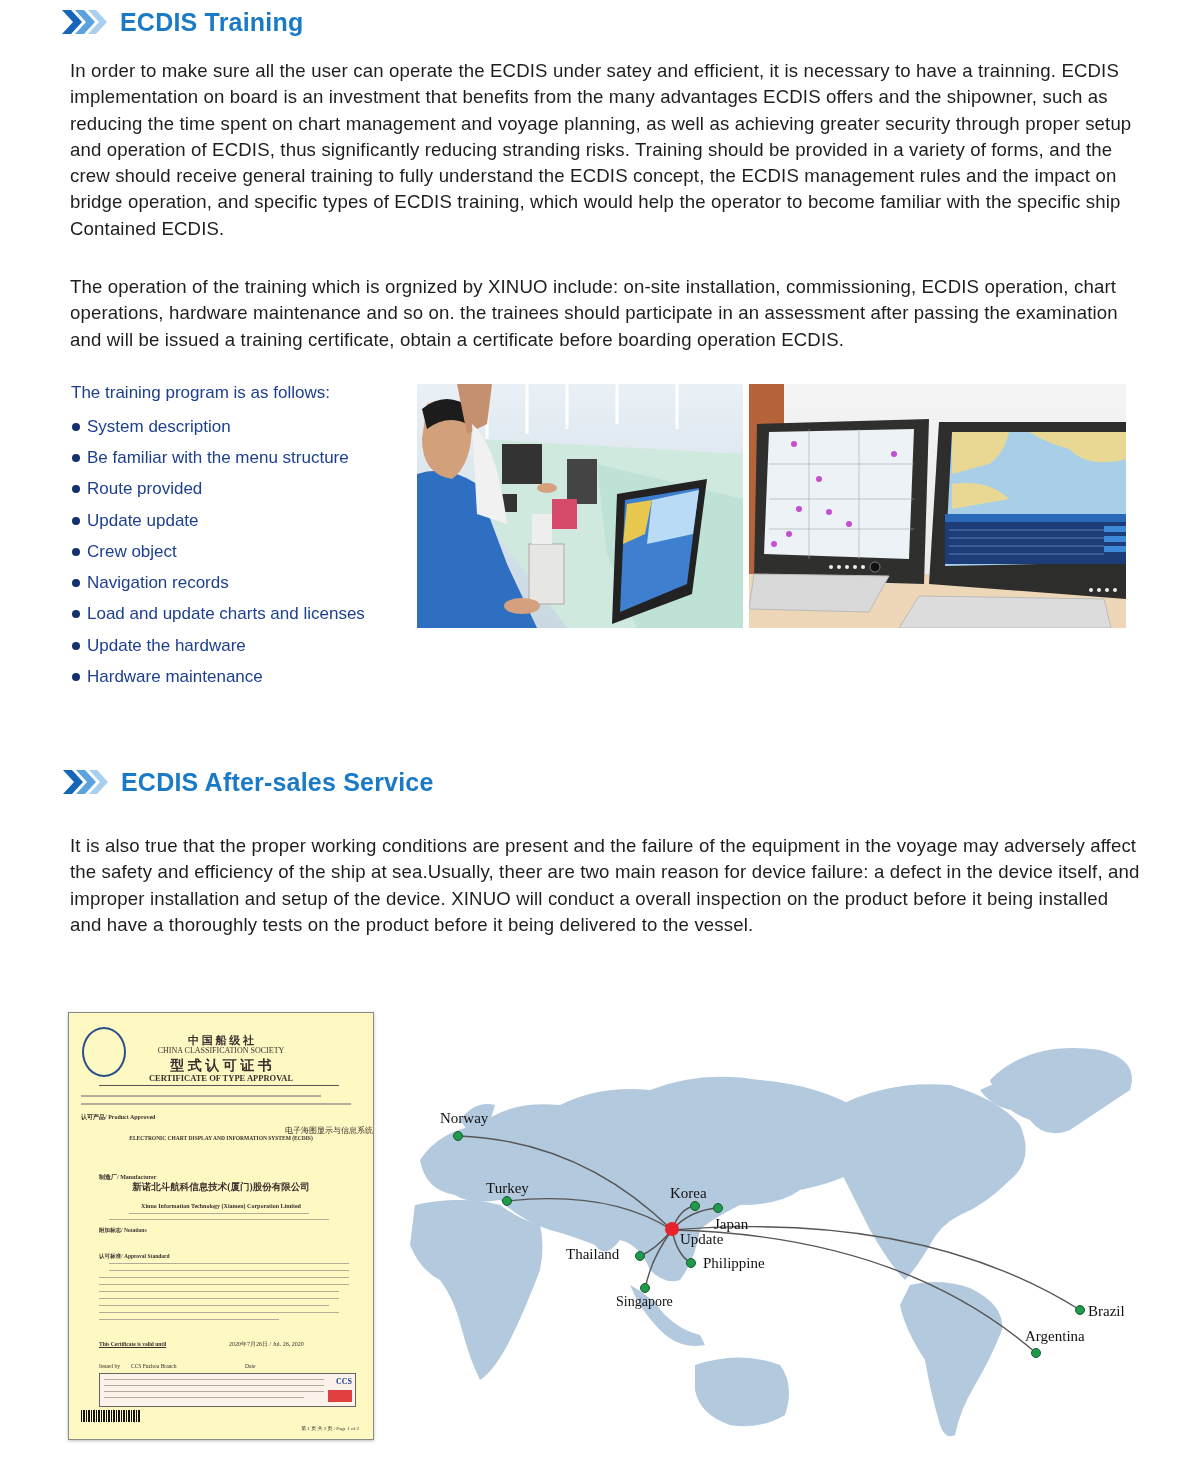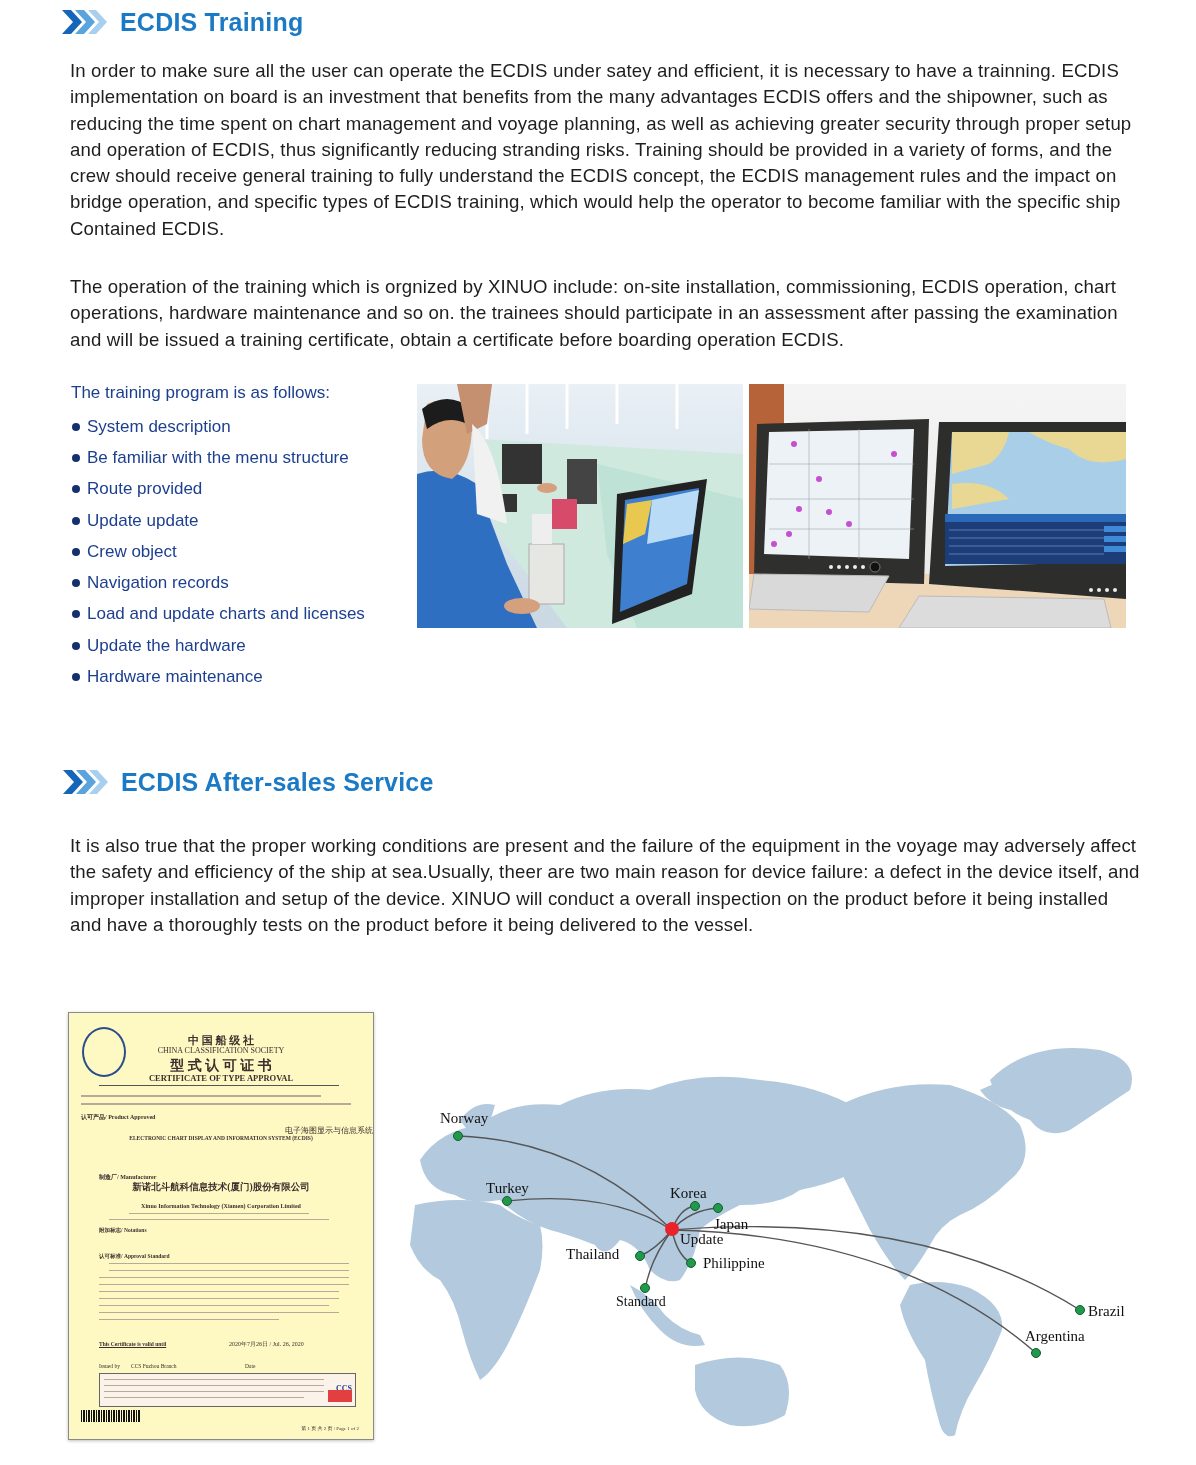--- a/index.html
+++ b/index.html
@@ -219,21 +219,21 @@
   <div class="line" style="left:30px; top:285px; width:240px; height:1px;"></div>
   <div class="line" style="left:30px; top:292px; width:230px; height:1px;"></div>
   <div class="line" style="left:30px; top:299px; width:240px; height:1px;"></div>
   <div class="line" style="left:30px; top:306px; width:180px; height:1px;"></div>
   <div style="position:absolute; left:30px; top:328px; font-size:5.5px; font-weight:bold; text-decoration:underline;">This Certificate is valid until</div>
   <div style="position:absolute; left:160px; top:327px; font-size:6px;">2020年7月26日 / Jul. 26, 2020</div>
   <div style="position:absolute; left:30px; top:350px; font-size:5.5px;">Issued by</div>
   <div style="position:absolute; left:62px; top:350px; font-size:5.5px;">CCS Fuzhou Branch</div>
   <div style="position:absolute; left:176px; top:350px; font-size:5.5px;">Date</div>
   <div style="position:absolute; left:30px; top:360px; width:255px; height:32px; border:1px solid #666; background:#fbf3ea;">
-    <div style="position:absolute; right:3px; top:10px; font-size:8px; font-weight:bold; color:#1b3f94;">CCS</div>
+    <div style="position:absolute; right:3px; top:3px; font-size:8px; font-weight:bold; color:#1b3f94;">CCS</div>
     <div style="position:absolute; right:3px; top:16px; width:24px; height:12px; background:#e24040;"></div>
     <div class="line" style="left:4px; top:5px; width:220px; height:1px;"></div>
     <div class="line" style="left:4px; top:11px; width:220px; height:1px;"></div>
     <div class="line" style="left:4px; top:17px; width:220px; height:1px;"></div>
     <div class="line" style="left:4px; top:23px; width:200px; height:1px;"></div>
   </div>
   <div style="position:absolute; left:12px; top:397px; width:60px; height:12px; background:repeating-linear-gradient(90deg,#111 0 1px,transparent 1px 2px,#111 2px 4px,transparent 4px 5px);"></div>
   <div style="position:absolute; right:14px; top:412px; font-size:5px;">第 1 页 共 2 页 / Page 1 of 2</div>
 </div>
 
@@ -283,16 +283,16 @@
     </g>
     <circle cx="272" cy="199" r="7" fill="#e8232a"></circle>
   </svg>
   <span class="map-label" style="left:40px; top:80px;">Norway</span>
   <span class="map-label" style="left:86px; top:150px;">Turkey</span>
   <span class="map-label" style="left:270px; top:155px;">Korea</span>
   <span class="map-label" style="left:314px; top:158px;margin-top:28px;">Japan</span>
   <span class="map-label" style="left:280px; top:201px;">Update</span>
   <span class="map-label" style="left:166px; top:216px;">Thailand</span>
   <span class="map-label" style="left:303px; top:225px;">Philippine</span>
-  <span class="map-label" style="left:216px; top:264px; font-size:14px;">Standard</span>
+  <span class="map-label" style="left:216px; top:264px; font-size:14px;">Singapore</span>
   <span class="map-label" style="left:688px; top:273px;">Brazil</span>
   <span class="map-label" style="left:625px; top:298px;">Argentina</span>
 </div>
 
 </body></html>

